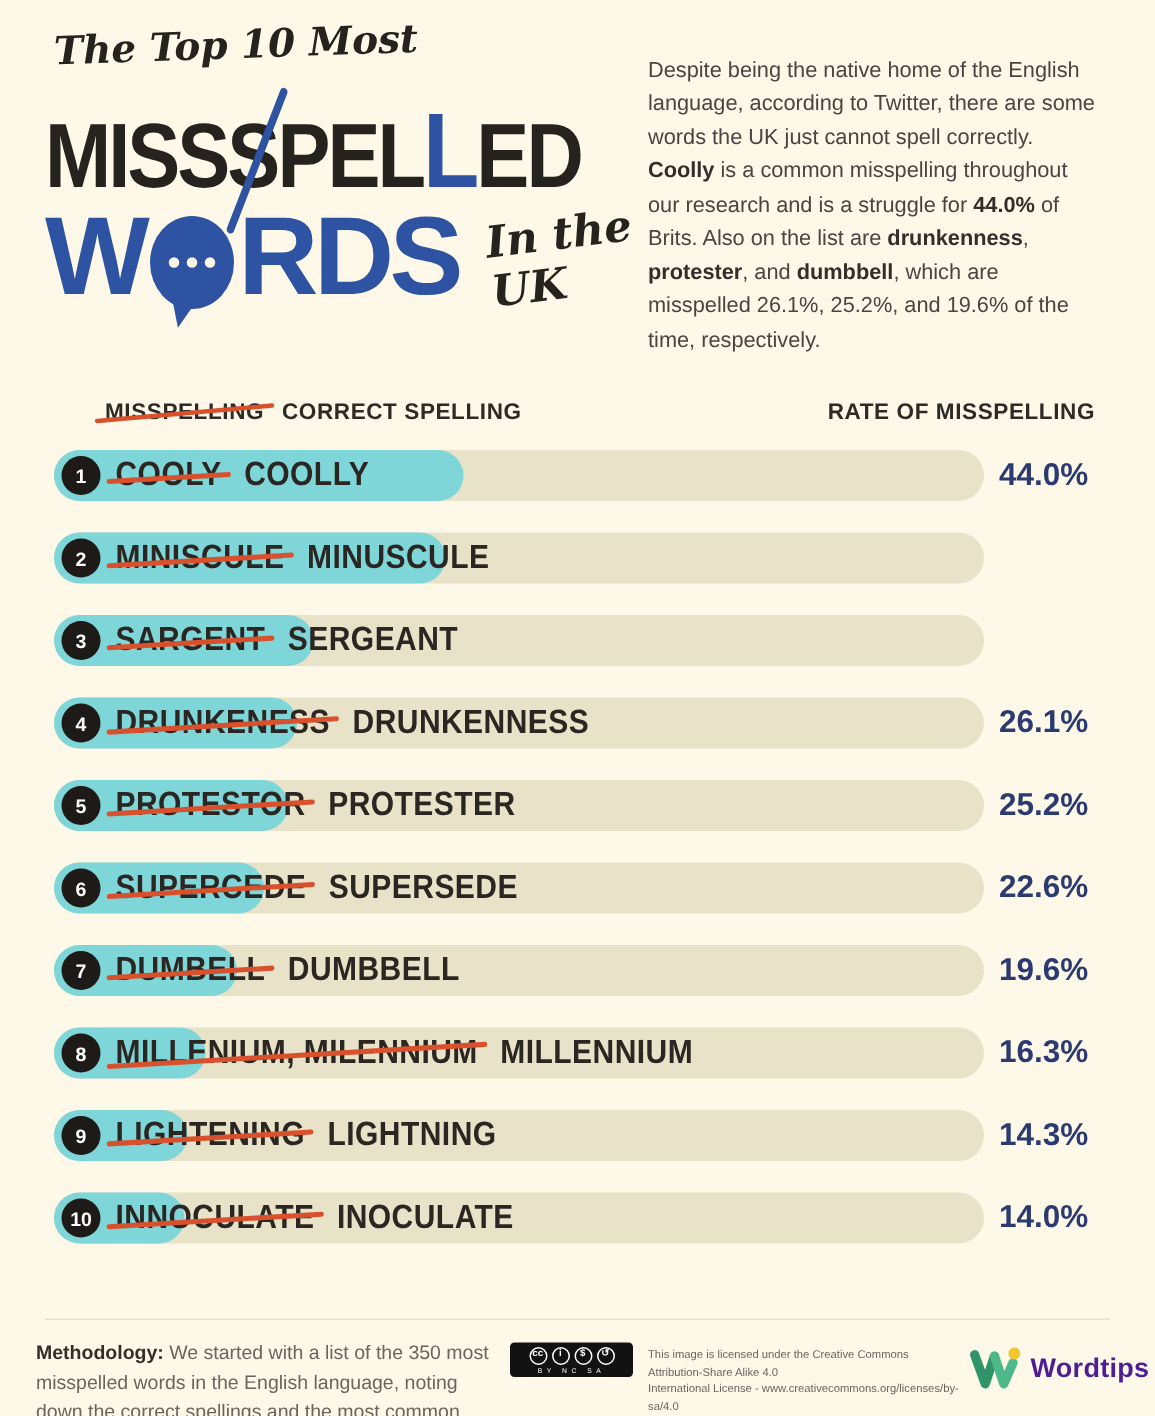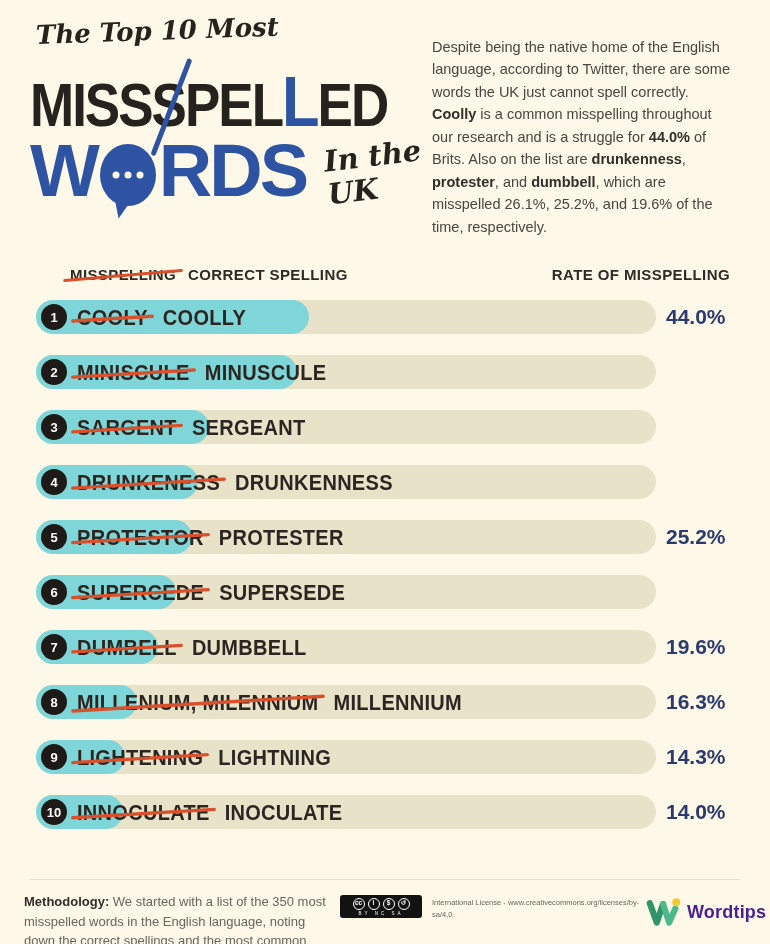--- a/index.html
+++ b/index.html
@@ -209,20 +209,21 @@
 
   <div class="row">
     <div class="track">
         <div class="fill" style="width: 26.1%;"></div>
       </div>
     <div class="rank">4</div>
     <div class="wordline">
       <span class="wrong">DRUNKENESS</span>
       <span class="correct">DRUNKENNESS</span>
     </div>
+    <div class="rate">26.1%</div>
   </div>
 
   <div class="row">
     <div class="track">
         <div class="fill" style="width: 25.2%;"></div>
       </div>
     <div class="rank">5</div>
     <div class="wordline">
       <span class="wrong">PROTESTOR</span>
       <span class="correct">PROTESTER</span>
@@ -232,20 +233,21 @@
 
   <div class="row">
     <div class="track">
         <div class="fill" style="width: 22.6%;"></div>
       </div>
     <div class="rank">6</div>
     <div class="wordline">
       <span class="wrong">SUPERCEDE</span>
       <span class="correct">SUPERSEDE</span>
     </div>
+    <div class="rate">22.6%</div>
   </div>
 
   <div class="row">
     <div class="track">
         <div class="fill" style="width: 19.6%;"></div>
       </div>
     <div class="rank">7</div>
     <div class="wordline">
       <span class="wrong">DUMBELL</span>
       <span class="correct">DUMBBELL</span>
@@ -299,20 +301,21 @@
   <div class="cc-circles">
     <span class="cc-circle">cc</span>
     <span class="cc-circle">i</span>
     <span class="cc-circle">$</span>
     <span class="cc-circle">↺</span>
   </div>
   <div class="cc-sub">BY NC SA</div>
 </div>
 
 <div class="license">
+  <div>This image is licensed under the Creative Commons Attribution-Share Alike 4.0</div>
   <div>International License - www.creativecommons.org/licenses/by-sa/4.0</div>
 </div>
 
 <div class="logo">
   <svg width="36" height="30" viewBox="0 0 40 34">
     <path d="M5 7 L13 29 L20 8" fill="none" stroke="#2f9468" stroke-width="7" stroke-linecap="round" stroke-linejoin="round"></path>
     <path d="M20 8 L27 29 L34 13" fill="none" stroke="#4db98a" stroke-width="7" stroke-linecap="round" stroke-linejoin="round"></path>
     <circle cx="35" cy="6" r="4.5" fill="#f2c832"></circle>
   </svg>
   <span class="logo-text">Wordtips</span>

